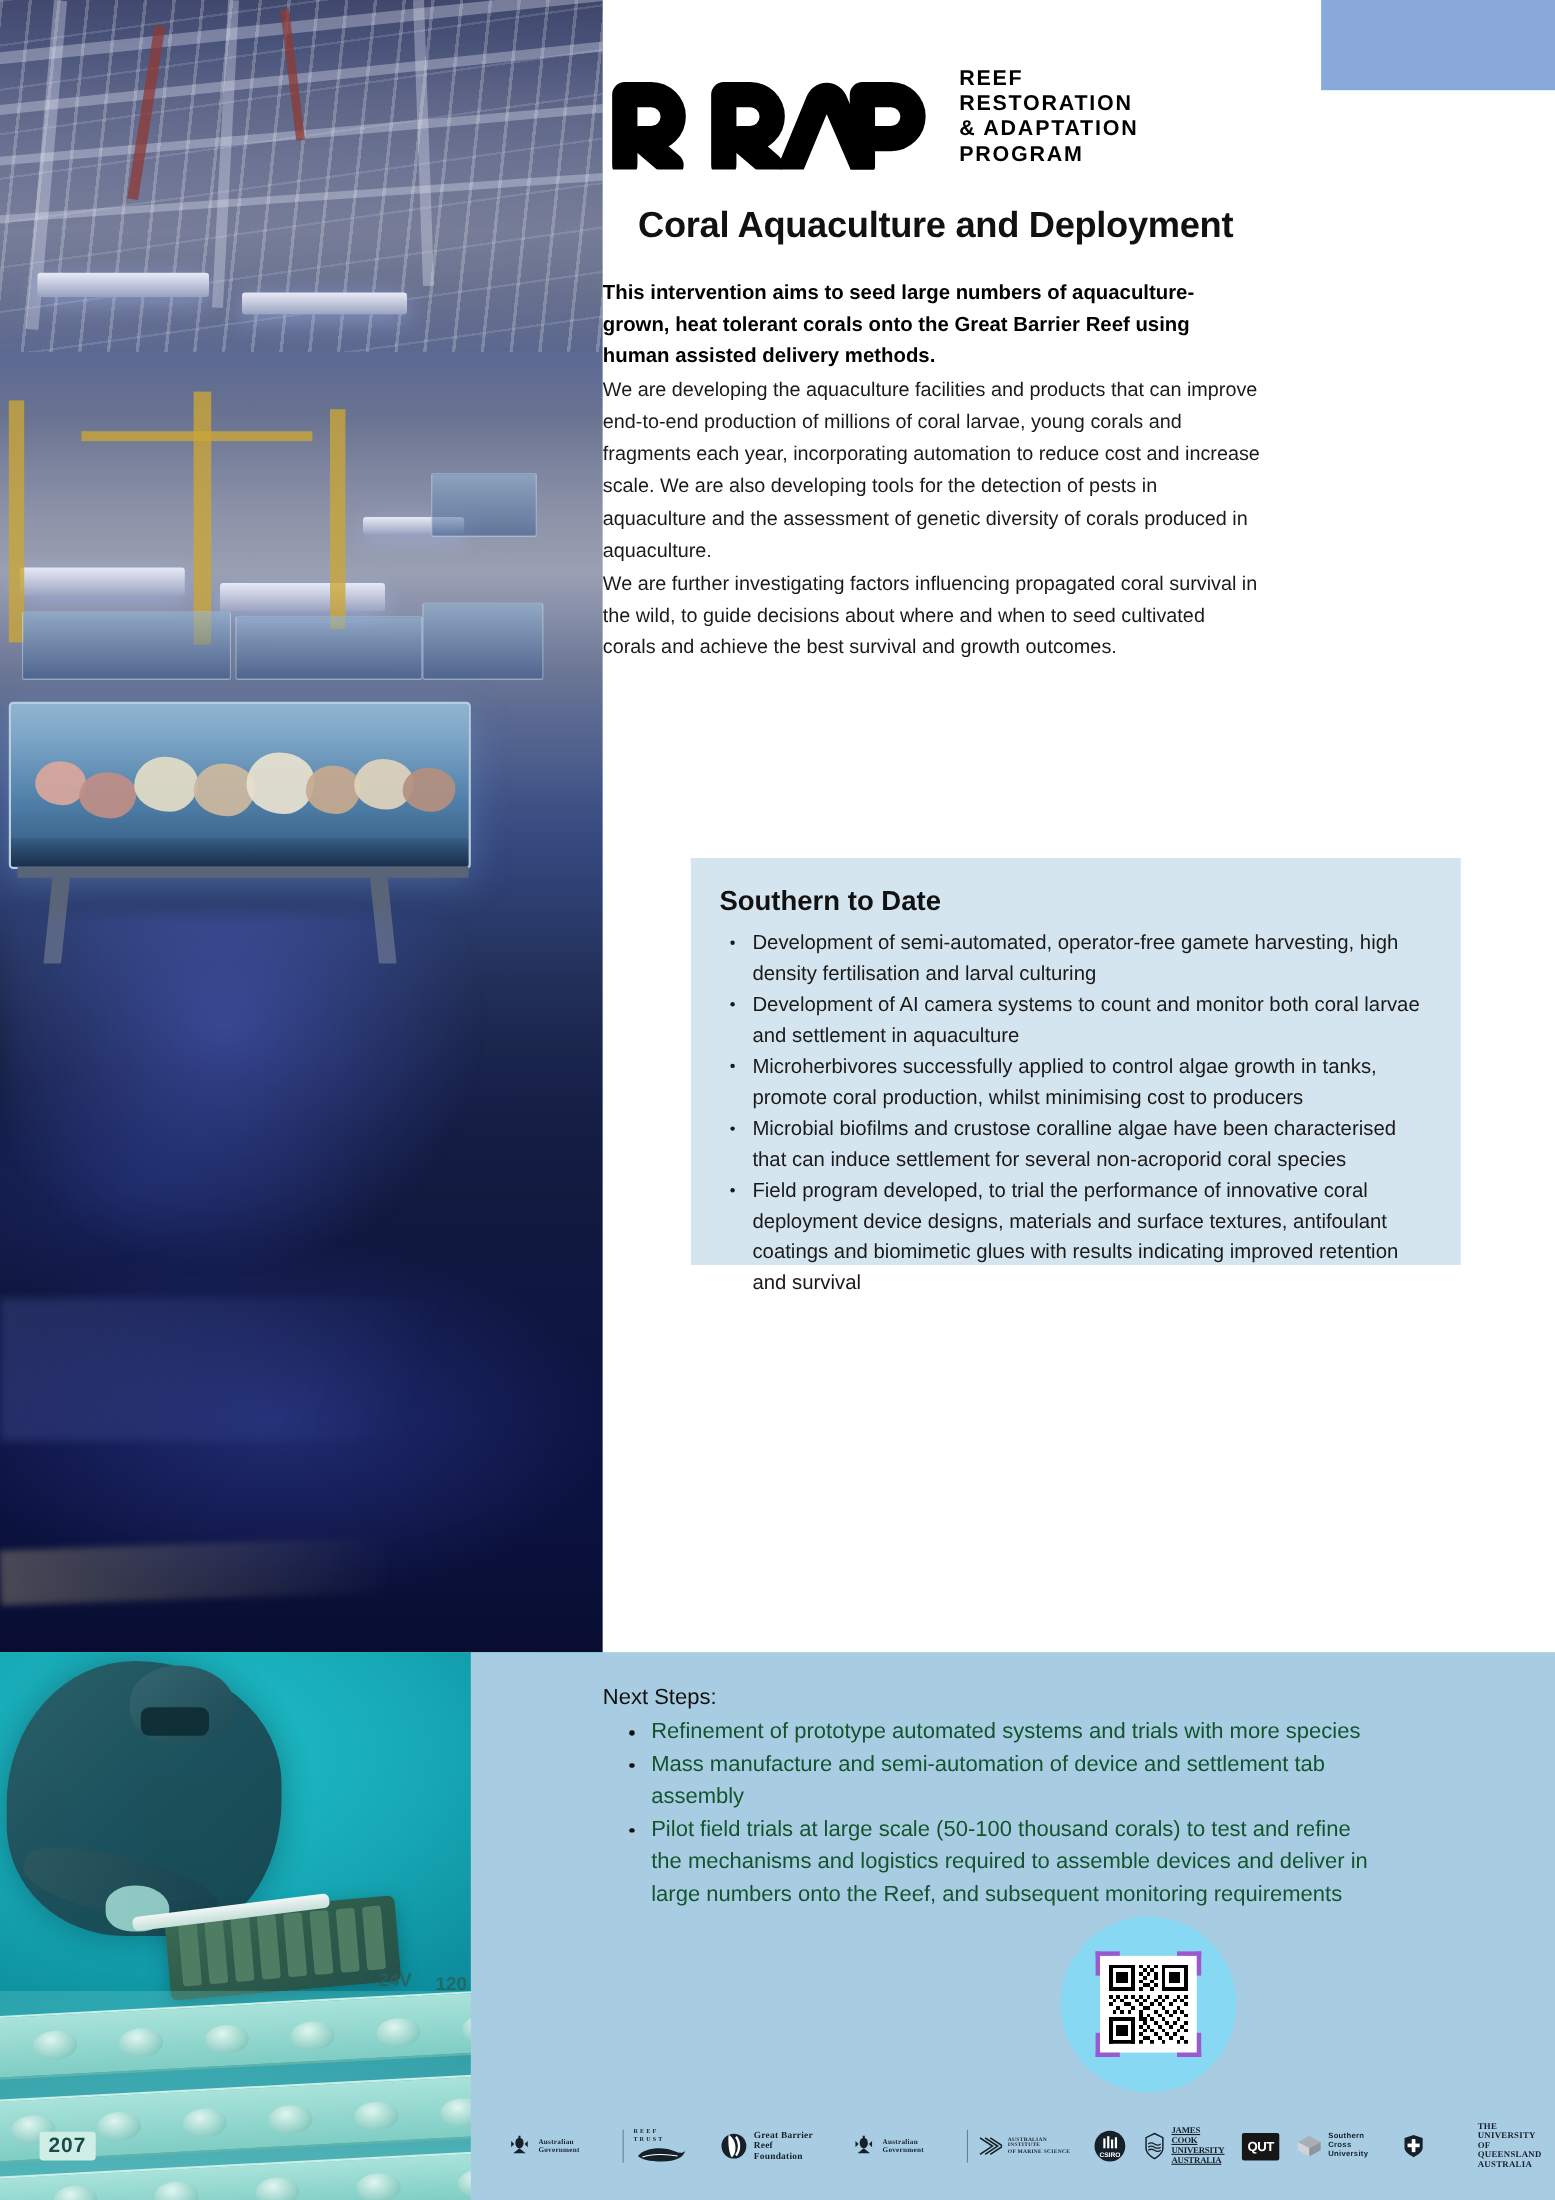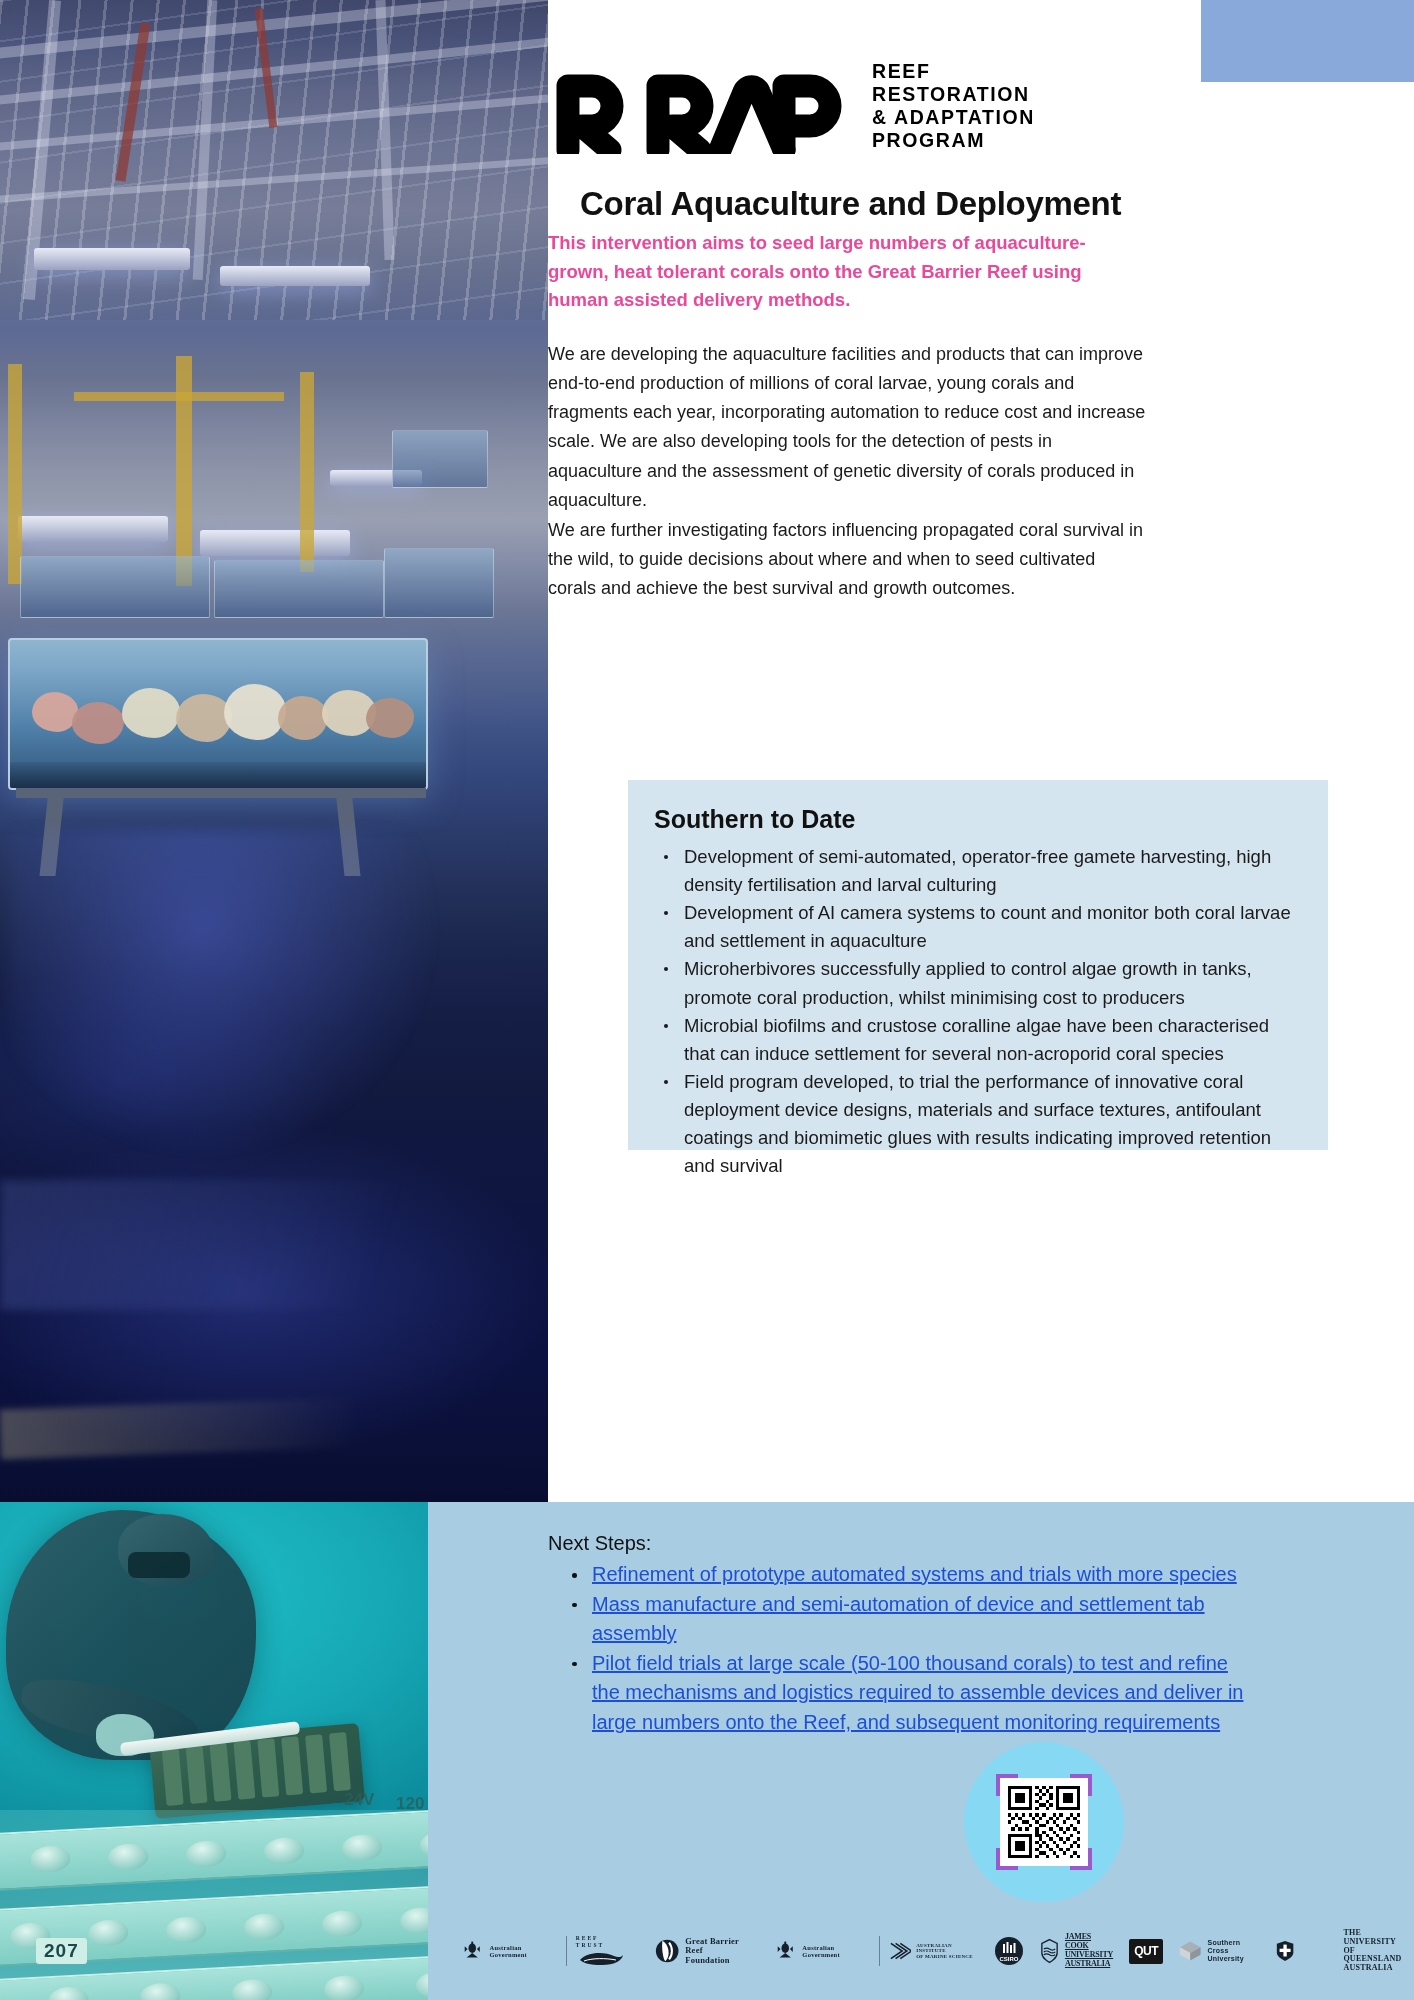--- a/index.html
+++ b/index.html
@@ -167,22 +167,22 @@
     font: 700 19.5px/1.18 "Liberation Sans", sans-serif;
     letter-spacing: 1.6px; color: #000; text-transform: uppercase; white-space: pre-line;
   }
 
   
   .page-title {
     position: absolute; left: 0px; top: 185px; width: 830px;
     font: 700 33px/1.15 "Liberation Sans", sans-serif; color: #111; letter-spacing: -.3px; padding-left: 32px;
   }
   .lede {
-    position: absolute; left: 0px; top: 229px; width: 560px;
-    font: 700 18.5px/1.55 "Liberation Sans", sans-serif; color: #ec4899;
+    position: absolute; left: 0px; top: 252px; width: 560px;
+    font: 700 18.5px/1.55 "Liberation Sans", sans-serif; color: #000000;
   }
   .para1 {
     position: absolute; left: 0px; top: 340px; width: 600px;
     font: 400 18px/1.62 "Liberation Sans", sans-serif; color: #1a1a1a;
   }
   .para2 {
     position: absolute; left: 0px; top: 516px; width: 600px;
     font: 400 18px/1.62 "Liberation Sans", sans-serif; color: #1a1a1a;
   }
 
@@ -207,21 +207,21 @@
   
   .next-band {
     position: absolute; left: 428px; top: 1502px; width: 986px; height: 498px;
     background: #a8cde3; overflow: hidden;
   }
   .next-inner { position: absolute; left: 120px; top: 28px; width: 700px; }
   .next-title { font: 400 20px/1.3 "Liberation Sans", sans-serif; color: #111; margin-bottom: 4px; }
   .next-band ul { list-style: none; padding-left: 14px; }
   .next-band li {
     position: relative; padding-left: 30px;
-    font: 400 20px/1.48 "Liberation Sans", sans-serif; color: #1d4ed8; text-decoration: underline;
+    font: 400 20px/1.48 "Liberation Sans", sans-serif; color: #14532d;
   }
   .next-band li::before {
     content: ""; position: absolute; left: 10px; top: 13px;
     width: 4.5px; height: 4.5px; border-radius: 50%; background: #111;
   }
 
   
   .qr-circle {
     position: absolute; left: 536px; top: 240px; width: 160px; height: 160px;
     border-radius: 50%; background: #87d8f2;

